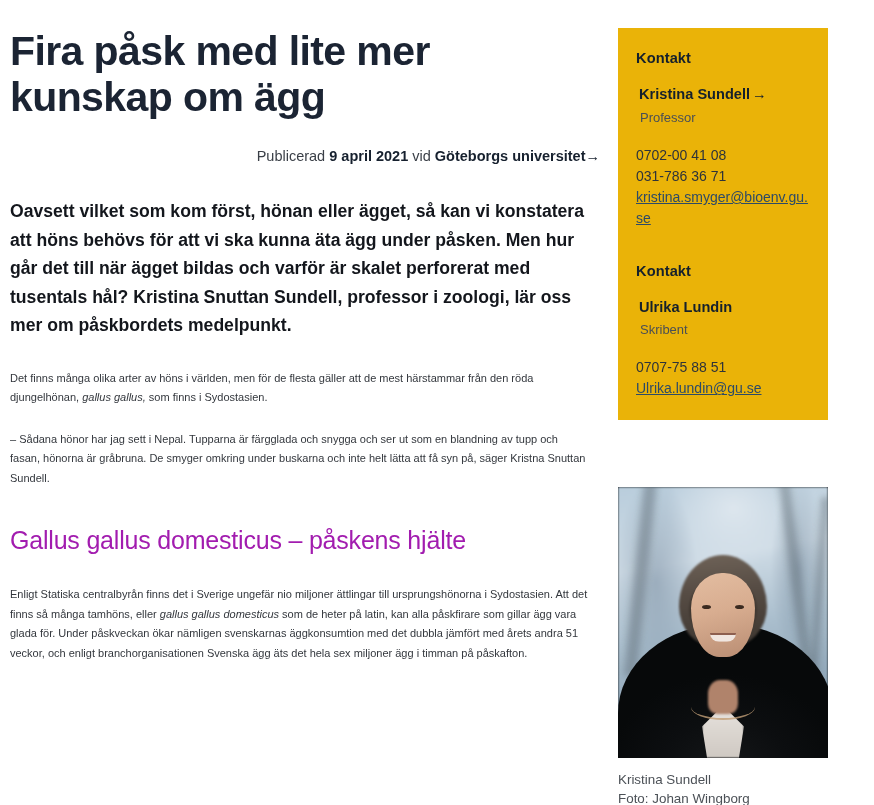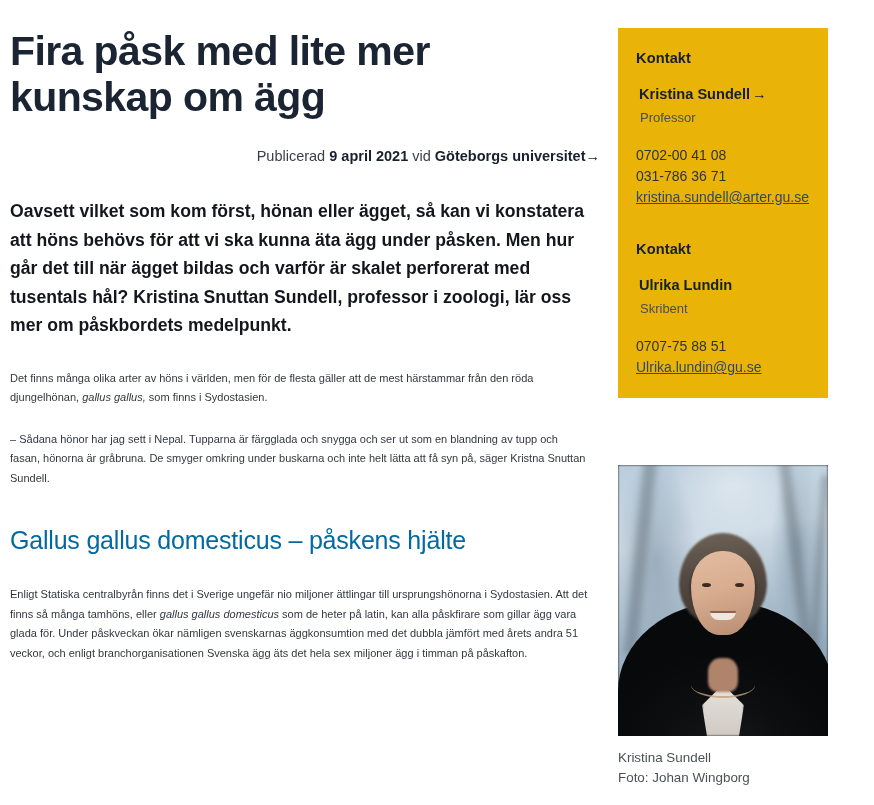--- a/index.html
+++ b/index.html
@@ -86,21 +86,21 @@
   .body-text.tight { padding-top: 22px; }
   .body-text em { font-style: italic; }
 
   
   .subheading {
     margin: 0;
     padding-top: 35px;
     font-size: 25px;
     line-height: 1.3;
     font-weight: 400;
-    color: #0369a1;
+    color: #a21caf;
     letter-spacing: -0.2px;
   }
 
   
   .contact-box {
     background: #eab308;
     padding: 22px 18px 20px 18px;
     margin-top: 28px;
     width: 210px;
   }
@@ -302,21 +302,21 @@
 
     <div class="contact-box">
 
       <div class="contact-block">
         <p class="contact-title">Kontakt</p>
         <p class="contact-name"><span>Kristina Sundell</span><span class="arrow">→</span></p>
         <p class="contact-role">Professor</p>
         <p class="contact-details">
           <span class="line">0702-00 41 08</span>
           <span class="line">031-786 36 71</span>
-          <a class="line" href="#">kristina.sundell@arter.gu.se</a>
+          <a class="line" href="#">kristina.smyger@bioenv.gu.se</a>
         </p>
       </div>
 
       <div class="contact-block">
         <p class="contact-title">Kontakt</p>
         <p class="contact-name">Ulrika Lundin</p>
         <p class="contact-role">Skribent</p>
         <p class="contact-details">
           <span class="line">0707-75 88 51</span>
           <a class="line" href="#">Ulrika.lundin@gu.se</a>

